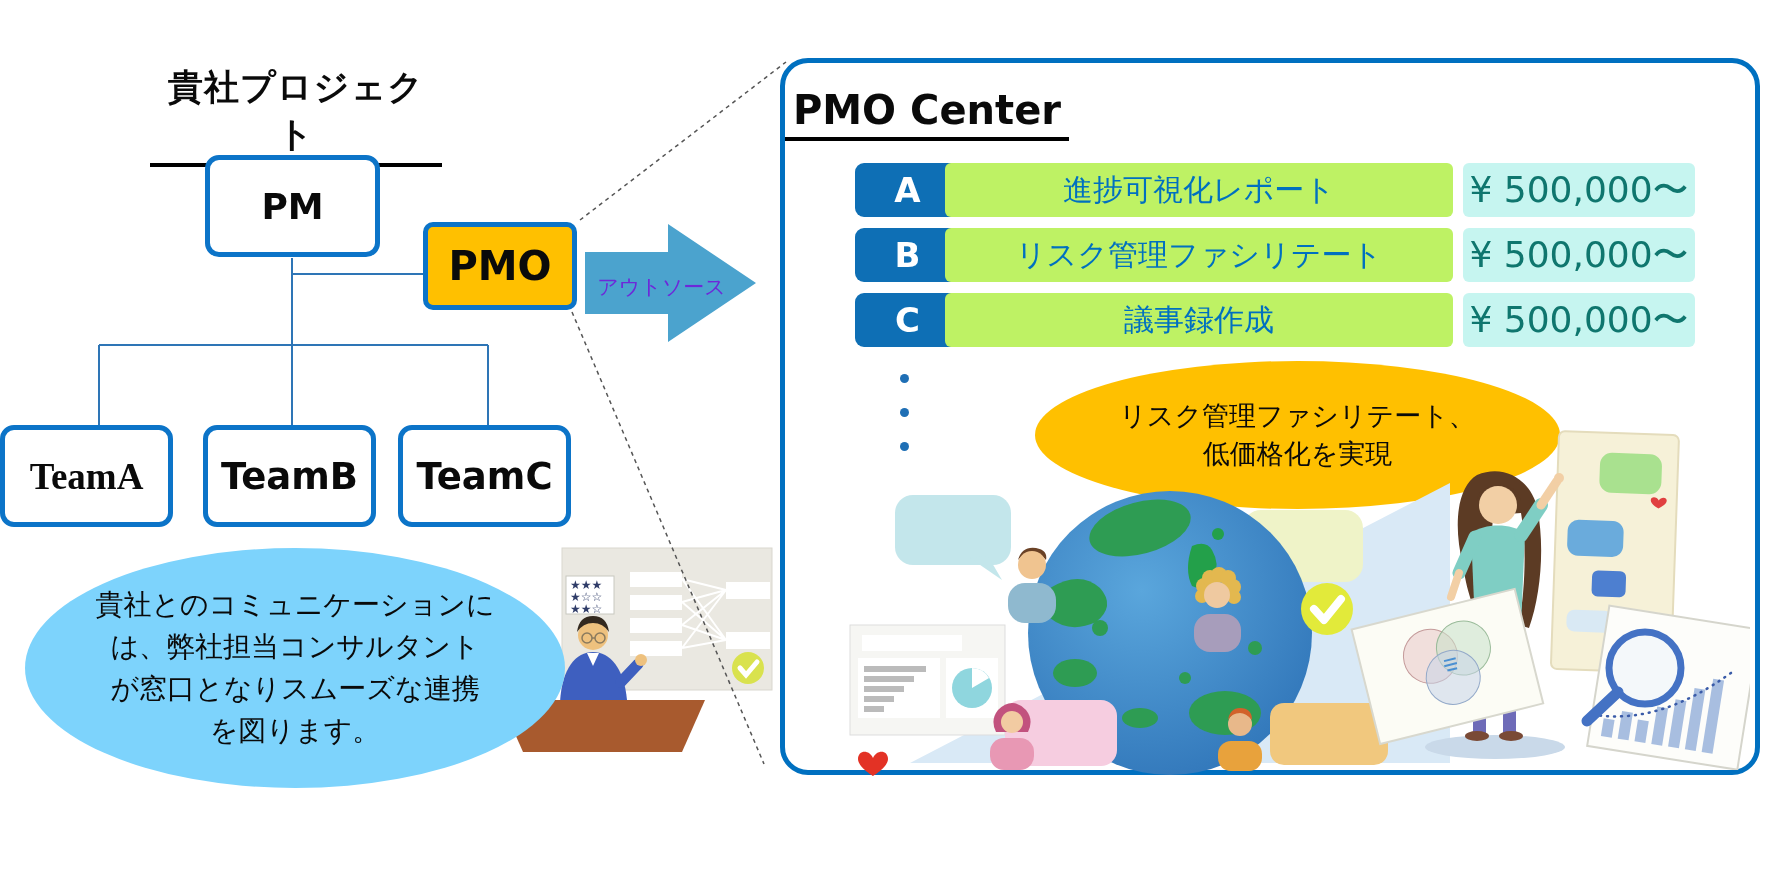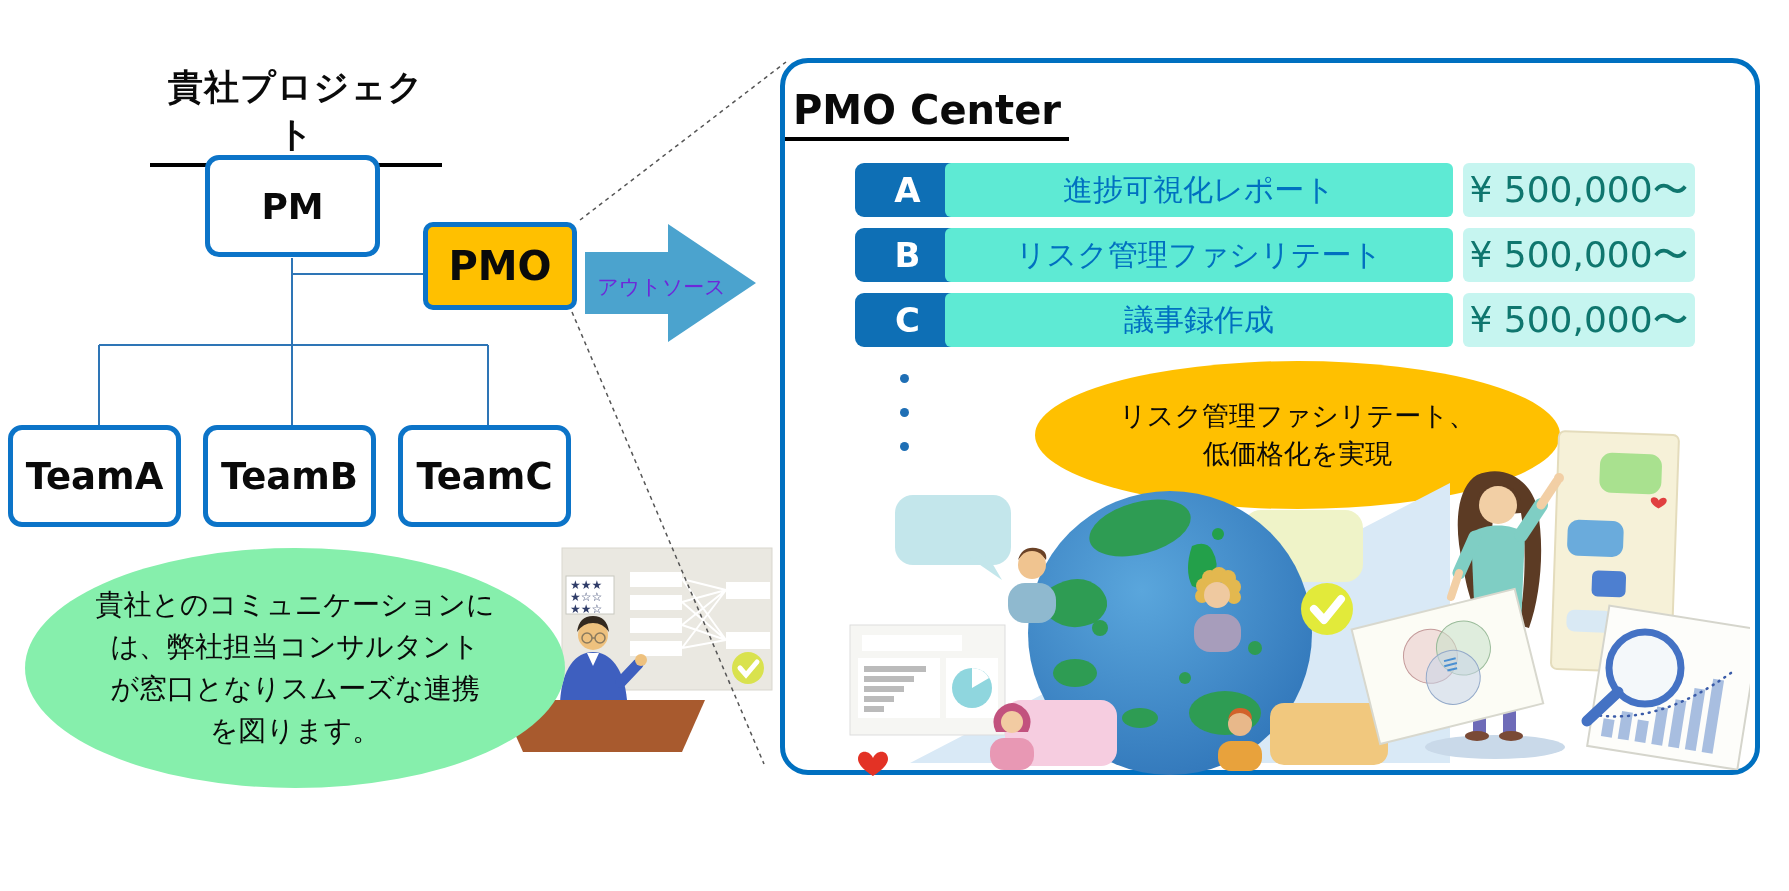--- a/index.html
+++ b/index.html
@@ -10,33 +10,33 @@
   .illus{position:absolute;}
   .presenter{left:490px;top:540px;}
   
   .org-title{position:absolute;left:150px;top:64px;width:292px;text-align:center;font-size:35px;
              font-weight:bold;border-bottom:4px solid #000;padding-bottom:5px;letter-spacing:1px;}
   .box{position:absolute;background:#fff;border:5px solid #0C74C8;border-radius:14px;
        display:flex;align-items:center;justify-content:center;font-weight:bold;}
   .pm{left:205px;top:155px;width:165px;height:92px;font-size:36px;}
   .pmo{left:423px;top:222px;width:144px;height:78px;font-size:40px;background:#FFC000;border-radius:10px;}
   .team{top:425px;width:163px;height:92px;font-size:37px;}
-  .ta{left:8px;}.tb{left:203px;}.tc{left:398px;}
+  .ta{left:0;font-family:Liberation Serif, serif;}.tb{left:203px;}.tc{left:398px;}
   .arrow-label{position:absolute;left:589px;top:273px;width:145px;text-align:center;font-size:21px;color:#6d28d9;}
-  .note{position:absolute;left:25px;top:548px;width:540px;height:240px;border-radius:50%;background:#86efac;
+  .note{position:absolute;left:25px;top:548px;width:540px;height:240px;border-radius:50%;background:#7dd3fc;
         display:flex;flex-direction:column;align-items:center;justify-content:center;
         font-size:28px;line-height:42px;text-align:center;}
   
   .panel{position:absolute;left:780px;top:58px;width:970px;height:707px;border:5px solid #0070C0;
          border-radius:28px;background:#fff;}
   .panel-title-wrap{position:absolute;left:0;right:0;top:24px;text-align:left;}
   .panel-title{display:inline-block;font-size:40px;font-weight:bold;border-bottom:4px solid #000;padding:0 8px 4px;}
   .svc-label{position:absolute;left:70px;width:105px;height:54px;background:#0E6FB5;border-radius:9px;
              color:#fff;font-weight:bold;font-size:34px;display:flex;align-items:center;justify-content:center;}
-  .svc-name{position:absolute;left:160px;width:508px;height:54px;background:#5eead4;border-radius:6px;
+  .svc-name{position:absolute;left:160px;width:508px;height:54px;background:#bef264;border-radius:6px;
             color:#0070C0;font-size:30px;display:flex;align-items:center;justify-content:center;}
   .svc-price{position:absolute;left:678px;width:232px;height:54px;background:#C6F5F0;border-radius:6px;
              color:#0f766e;font-size:36px;display:flex;align-items:center;justify-content:center;}
   .r0{top:100px;}.r1{top:165px;}.r2{top:230px;}
   .dots{position:absolute;left:115px;top:311px;display:flex;flex-direction:column;gap:25px;}
   .dot{width:9px;height:9px;border-radius:50%;background:#1F6FB5;}
   .highlight{position:absolute;left:250px;top:298px;width:525px;height:148px;border-radius:50%;background:#FFC000;
              display:flex;flex-direction:column;align-items:center;justify-content:center;
              font-size:27px;line-height:38px;text-align:center;}
   .globe-scene{left:55px;top:405px;}

